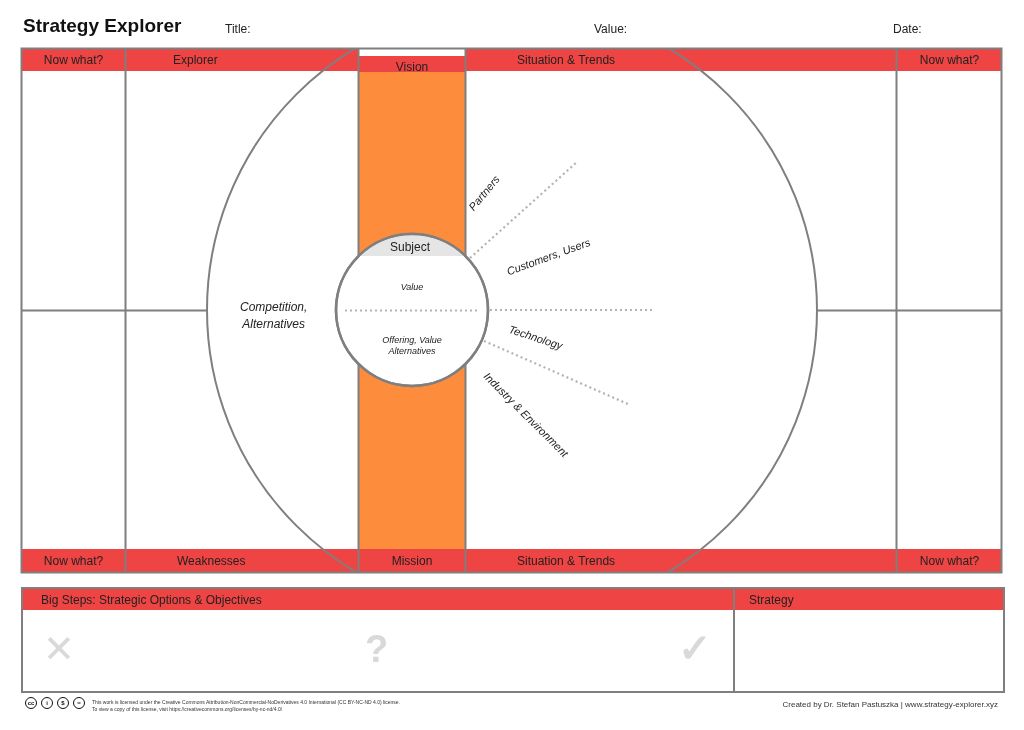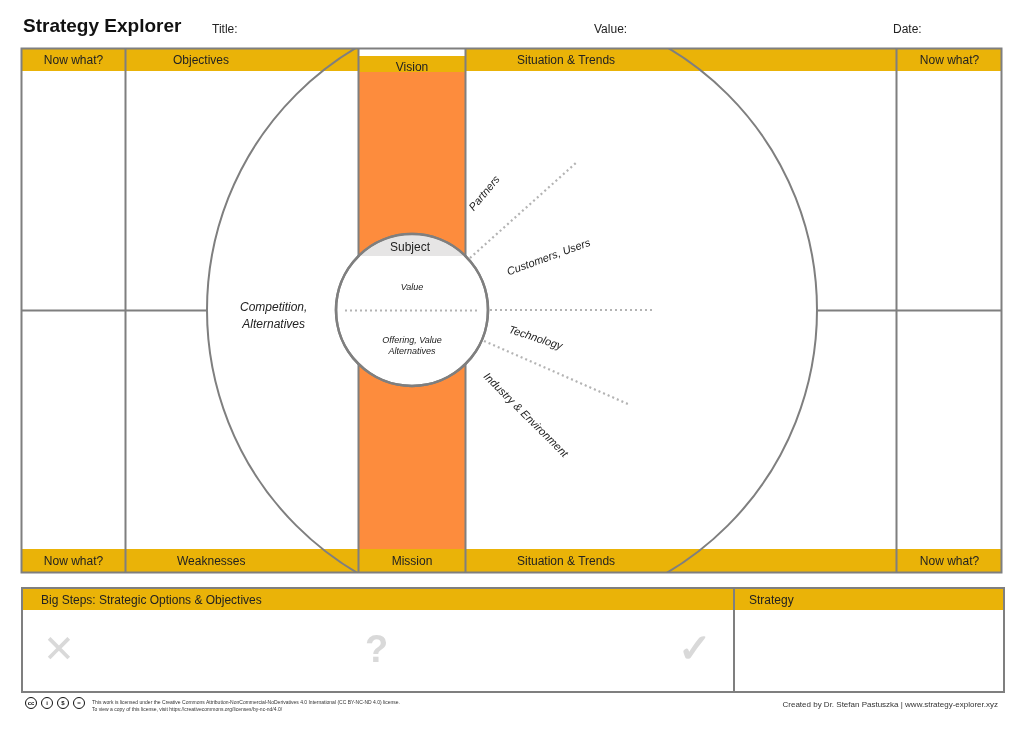--- a/index.html
+++ b/index.html
@@ -1,47 +1,47 @@
 <!DOCTYPE html>
 <html><head>
 <meta charset="utf-8">
 <style>
   html, body { margin:0; padding:0; background:#ffffff; }
   body { width:1024px; height:730px; position:relative; overflow:hidden;
          font-family:"Liberation Sans", sans-serif; color:#1a1a1a; }
   .abs { position:absolute; }
   .title-main { left:23px; top:15px; font-size:19px; font-weight:bold; color:#111; }
   .meta-label { top:22px; font-size:12px; color:#222; }
-  .hdr { position:absolute; background:#eab308; font-size:12px; color:#222;
+  .hdr { position:absolute; background:#ef4444; font-size:12px; color:#222;
          display:flex; align-items:center; justify-content:center; box-sizing:border-box; }
   .hdr.left { justify-content:flex-start; padding-left:18px; }
   .svg-layer { position:absolute; left:0; top:0; }
   .lbl { position:absolute; font-size:12px; color:#222; white-space:nowrap; }
   .ital { font-style:italic; }
   .small-ital { position:absolute; font-size:9px; font-style:italic; color:#222; text-align:center; }
   .mark { position:absolute; color:#d9d9d9; font-weight:bold; font-size:40px; line-height:1; }
   .footer-lic { position:absolute; left:92px; top:699px; font-size:5px; color:#333; line-height:7px; white-space:nowrap; }
   .footer-credit { position:absolute; right:26px; top:700px; font-size:8px; color:#333; white-space:nowrap;text-align:right; }
   .cc-icon { position:absolute; top:697px; width:12px; height:12px; border:1.6px solid #111; border-radius:50%;
              box-sizing:border-box; font-size:6px; font-weight:bold; display:flex; align-items:center; justify-content:center; color:#111; }
   .input-zone { position:absolute; }
 </style>
 </head>
 <body>
 
 <div class="abs title-main">Strategy Explorer</div>
-<div class="abs meta-label" style="left:212px;">Title:</div>
+<div class="abs meta-label" style="left:225px;">Title:</div>
 <div class="input-zone" style="left:245px;top:18px;width:330px;height:20px;"></div>
 <div class="abs meta-label" style="left:594px;">Value:</div>
 <div class="input-zone" style="left:632px;top:18px;width:250px;height:20px;"></div>
 <div class="abs meta-label" style="left:893px;text-align:right;">Date:</div>
 <div class="input-zone" style="left:925px;top:18px;width:78px;height:20px;"></div>
 
 <div class="hdr" style="left:22px;top:49px;width:103px;height:22px;">Now what?</div>
-<div class="hdr left" style="left:126px;top:49px;width:232px;height:22px;padding-left:47px;">Objectives</div>
+<div class="hdr left" style="left:126px;top:49px;width:232px;height:22px;padding-left:47px;">Explorer</div>
 <div class="hdr" style="left:359px;top:56px;width:106px;height:22px;">Vision</div>
 <div class="hdr left" style="left:466px;top:49px;width:430px;height:22px;padding-left:51px;">Situation &amp; Trends</div>
 <div class="hdr" style="left:897px;top:49px;width:105px;height:22px;">Now what?</div>
 
 <div class="hdr" style="left:22px;top:549px;width:103px;height:23px;">Now what?</div>
 <div class="hdr left" style="left:126px;top:549px;width:232px;height:23px;padding-left:51px;">Weaknesses</div>
 <div class="hdr" style="left:359px;top:549px;width:106px;height:23px;">Mission</div>
 <div class="hdr left" style="left:466px;top:549px;width:430px;height:23px;padding-left:51px;">Situation &amp; Trends</div>
 <div class="hdr" style="left:897px;top:549px;width:105px;height:23px;">Now what?</div>
 

